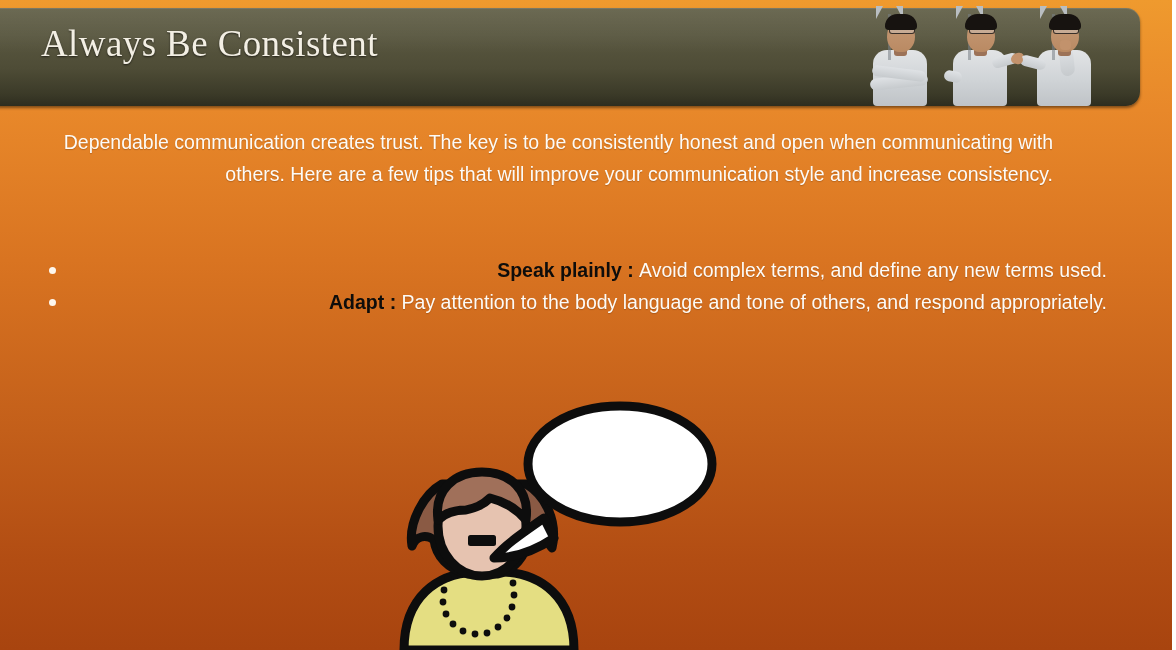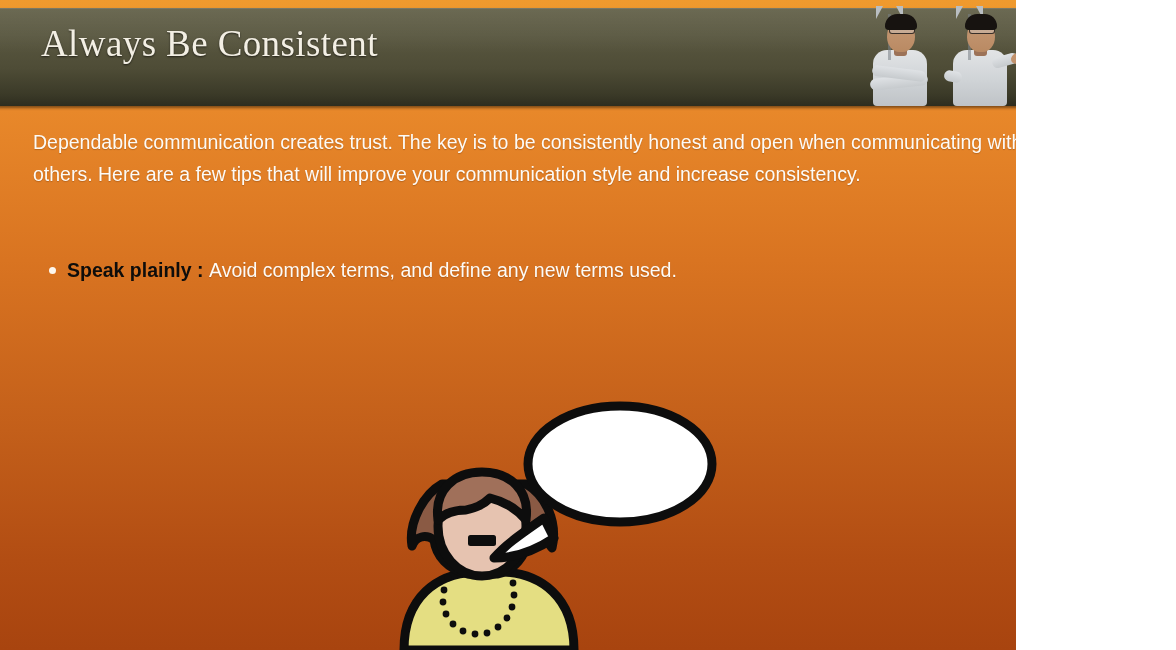--- a/index.html
+++ b/index.html
@@ -2,21 +2,21 @@
 <html><head>
 <meta charset="utf-8">
 <style>
   html, body {
     margin: 0;
     padding: 0;
     background: #ffffff;
   }
   #slide {
     position: relative;
-    width: 1016px;
+    width: 1172px;
     height: 650px;
     overflow: hidden;
     background: linear-gradient(180deg,
         #ef9a2e 0px,
         #e8882a 110px,
         #d97421 260px,
         #c35f1a 430px,
         #b24d13 560px,
         #a8440f 650px);
     font-family: "Liberation Sans", sans-serif;
@@ -200,30 +200,32 @@
   
   .intro {
     position: absolute;
     left: 33px;
     top: 126px;
     width: 1020px;
     color: #fdfbf7;
     font-size: 19.5px;
     line-height: 32px;
     text-shadow: 0 1px 1px rgba(90,40,0,0.30);
+    text-align: right;
   }
 
   .tips {
     position: absolute;
     left: 47px;
     top: 254px;
     width: 1060px;
     list-style: none;
     margin: 0;
     padding: 0;
+    text-align: right;
   }
   .tips li {
     position: relative;
     padding-left: 20px;
     font-size: 19.5px;
     line-height: 32px;
     color: #fdfbf7;
     text-shadow: 0 1px 1px rgba(90,40,0,0.30);
     white-space: nowrap;
   }
@@ -308,20 +310,23 @@
       <div class="hair"></div>
     </div>
   </div>
 
   <div class="intro">Dependable communication creates trust. The key is to be consistently honest and open when communicating with others. Here are a few tips that will improve your communication style and increase consistency.</div>
 
   <ul class="tips">
     <li>
       <span class="dot"></span><span class="lead">Speak plainly</span><span class="sep"> : </span><span>Avoid complex terms, and define any new terms used.</span>
     </li>
+    <li>
+      <span class="dot"></span><span class="lead">Adapt</span><span class="sep"> : </span><span>Pay attention to the body language and tone of others, and respond appropriately.</span>
+    </li>
   </ul>
 
   <div class="cartoon">
     <svg width="340" height="252" viewBox="0 0 340 252" xmlns="http://www.w3.org/2000/svg">
 
       <path d="M18 252 C18 198, 52 176, 88 174 L118 174 C154 176, 188 198, 188 252 Z" fill="#e4de82" stroke="#0d0d0d" stroke-width="9" stroke-linejoin="round"></path>
 
       <g fill="#0d0d0d">
         <circle cx="62" cy="180" r="3.4"></circle>
         <circle cx="58" cy="192" r="3.4"></circle>

